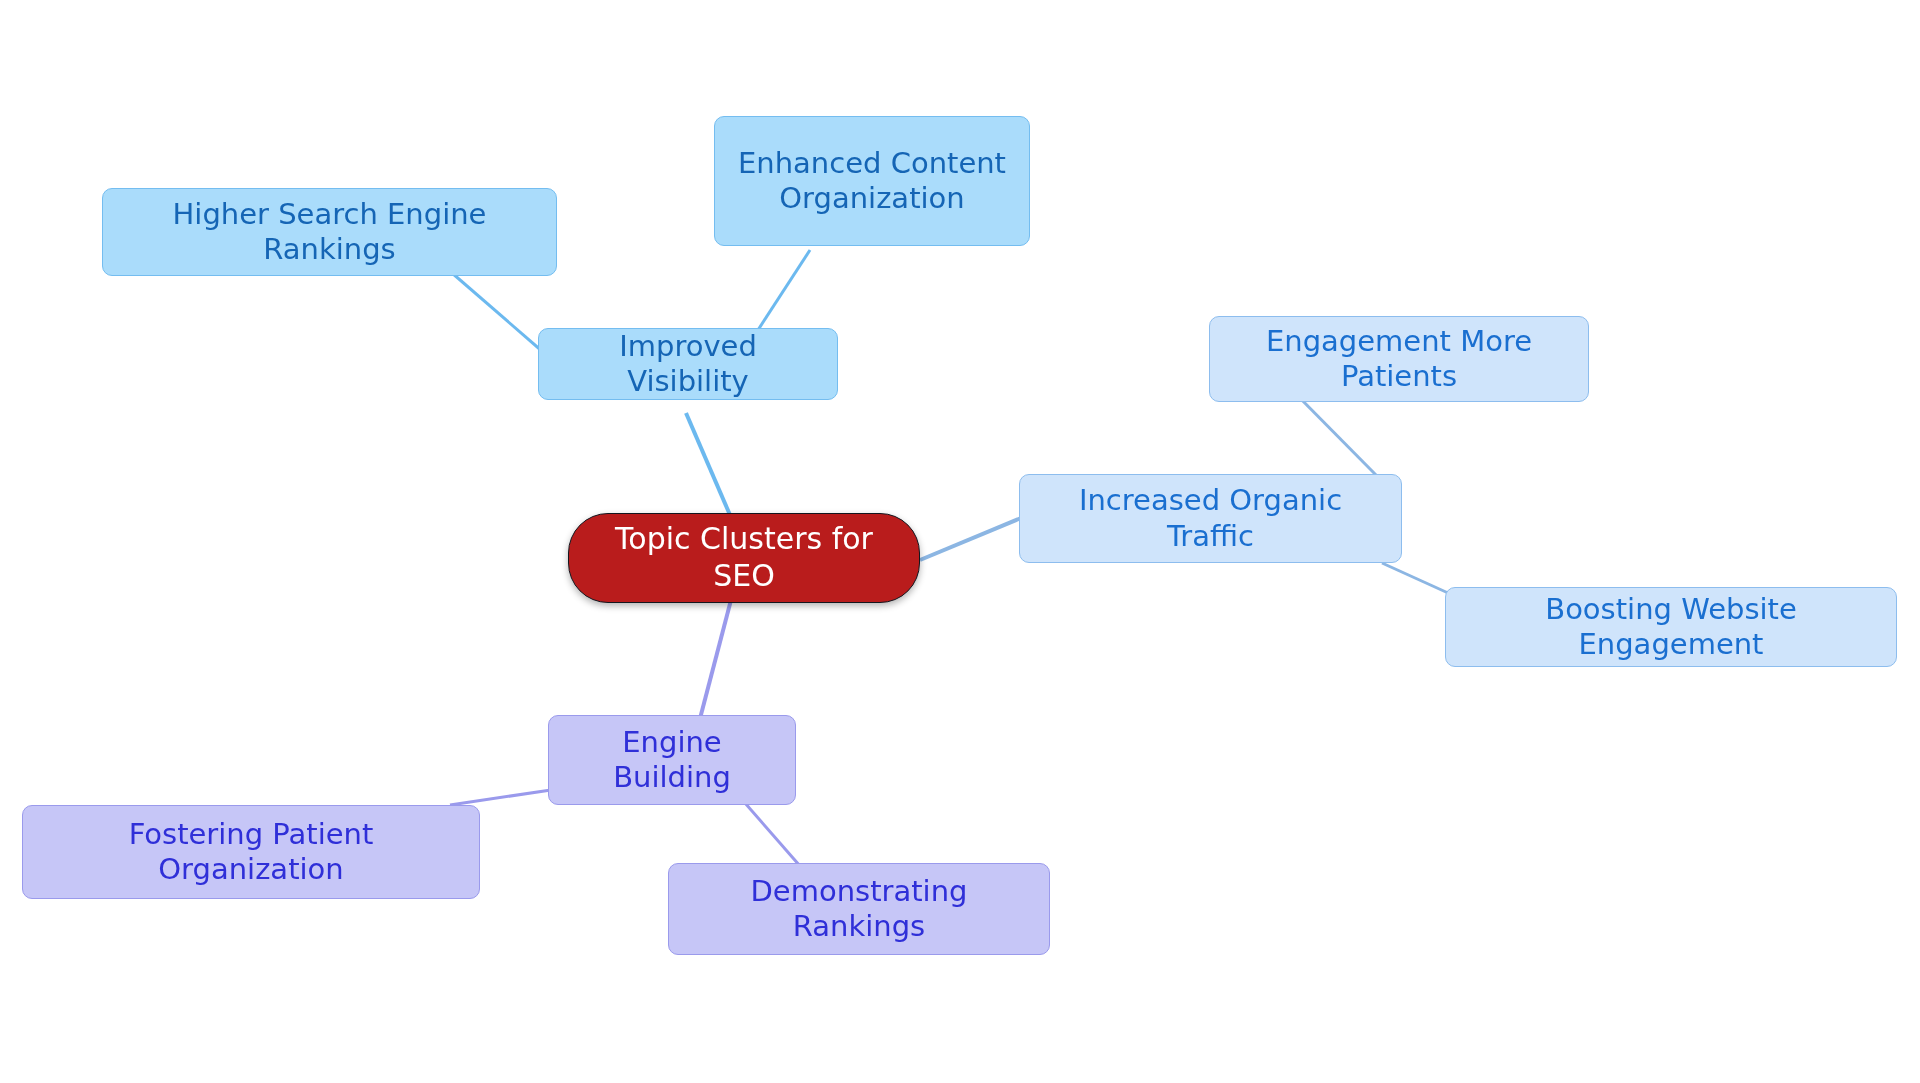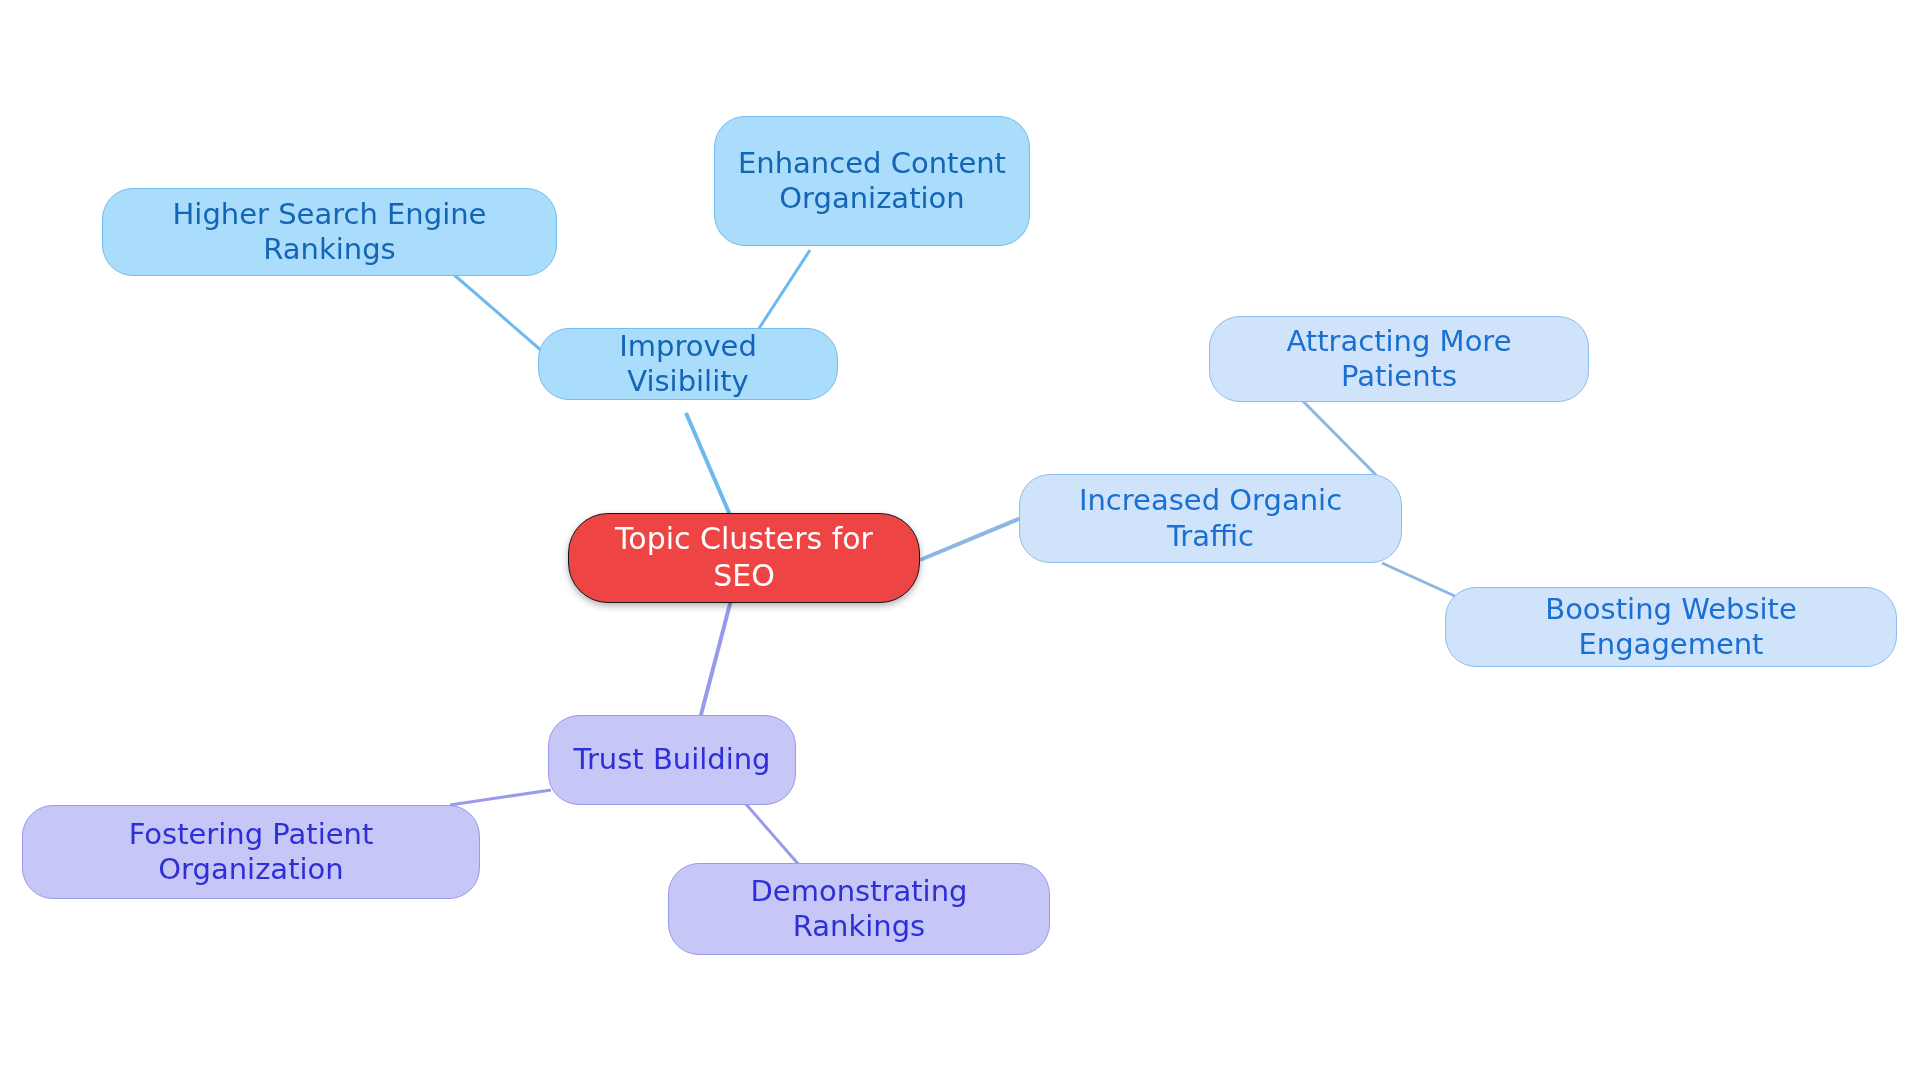--- a/index.html
+++ b/index.html
@@ -23,27 +23,27 @@
     height: 1083px;
     pointer-events: none;
   }
   .node {
     position: absolute;
     box-sizing: border-box;
     display: flex;
     align-items: center;
     justify-content: center;
     text-align: center;
-    border-radius: 31px;
+    border-radius: 10px;
     line-height: 1.22;
     white-space: pre-line;
     padding: 4px 18px;
   }
   .node-root {
-    background: #ef4444;
+    background: #b91c1c;
     color: #ffffff;
     border: 1px solid #13161e;
     border-radius: 40px;
     font-size: 30px;
     box-shadow: 0 3px 7px rgba(0,0,0,0.30);
   }
   .node-sky {
     background: #aadcfb;
     border: 1.5px solid #74bdf0;
     color: #1565b5;
@@ -103,29 +103,29 @@
   <div class="node node-sky" style="left:714px; top:116px; width:316px; height:130px;">
     <span>Enhanced Content
 Organization</span>
   </div>
 
   <div class="node node-pale" style="left:1019px; top:474px; width:383px; height:89px;text-align:center;">
     <span>Increased Organic Traffic</span>
   </div>
 
   <div class="node node-pale" style="left:1209px; top:316px; width:380px; height:86px;">
-    <span>Attracting More Patients</span>
+    <span>Engagement More Patients</span>
   </div>
 
   <div class="node node-pale" style="left:1445px; top:587px; width:452px; height:80px;">
     <span>Boosting Website Engagement</span>
   </div>
 
   <div class="node node-lav" style="left:548px; top:715px; width:248px; height:90px;">
-    <span>Trust Building</span>
+    <span>Engine Building</span>
   </div>
 
   <div class="node node-lav" style="left:22px; top:805px; width:458px; height:94px;">
     <span>Fostering Patient Organization</span>
   </div>
 
   <div class="node node-lav" style="left:668px; top:863px; width:382px; height:92px;">
     <span>Demonstrating Rankings</span>
   </div>
 

